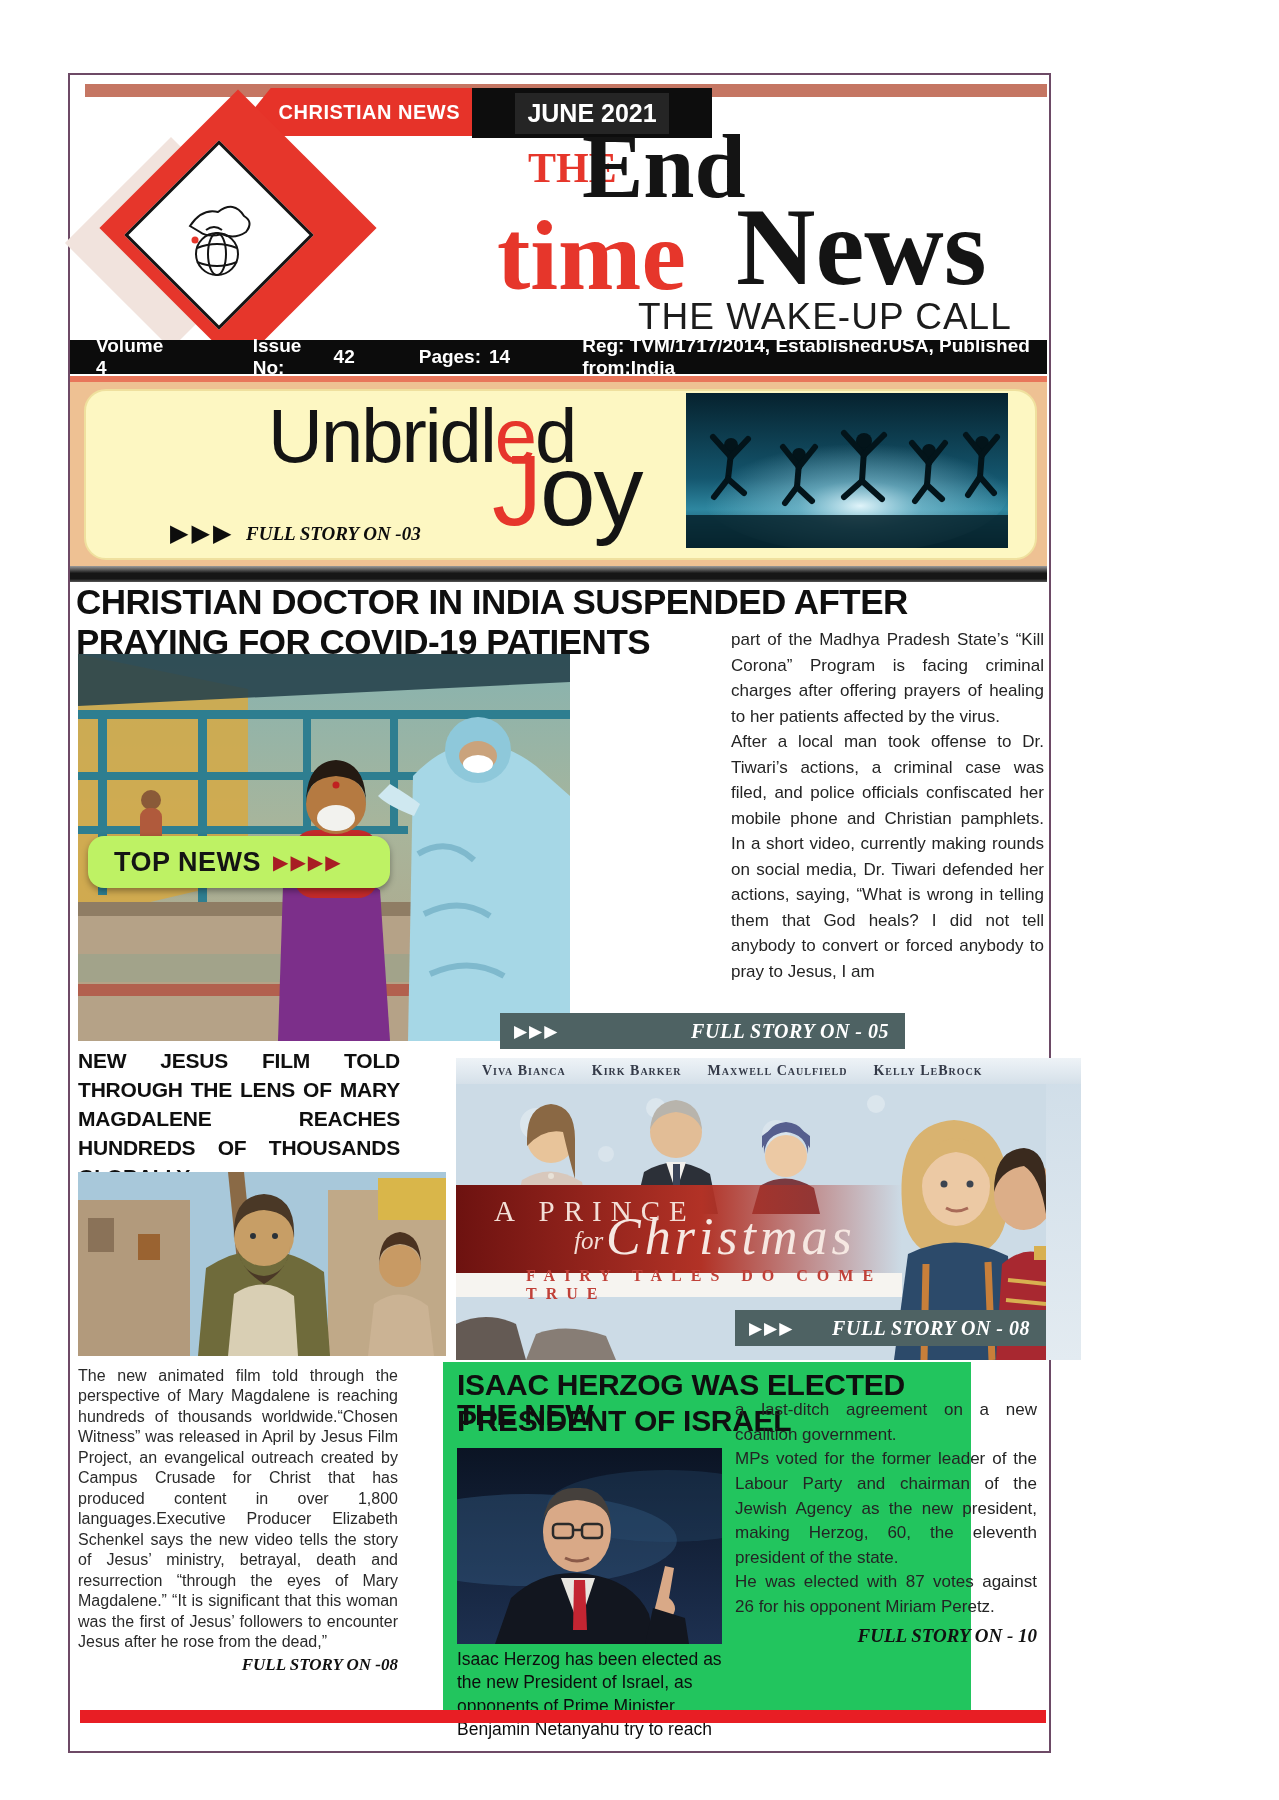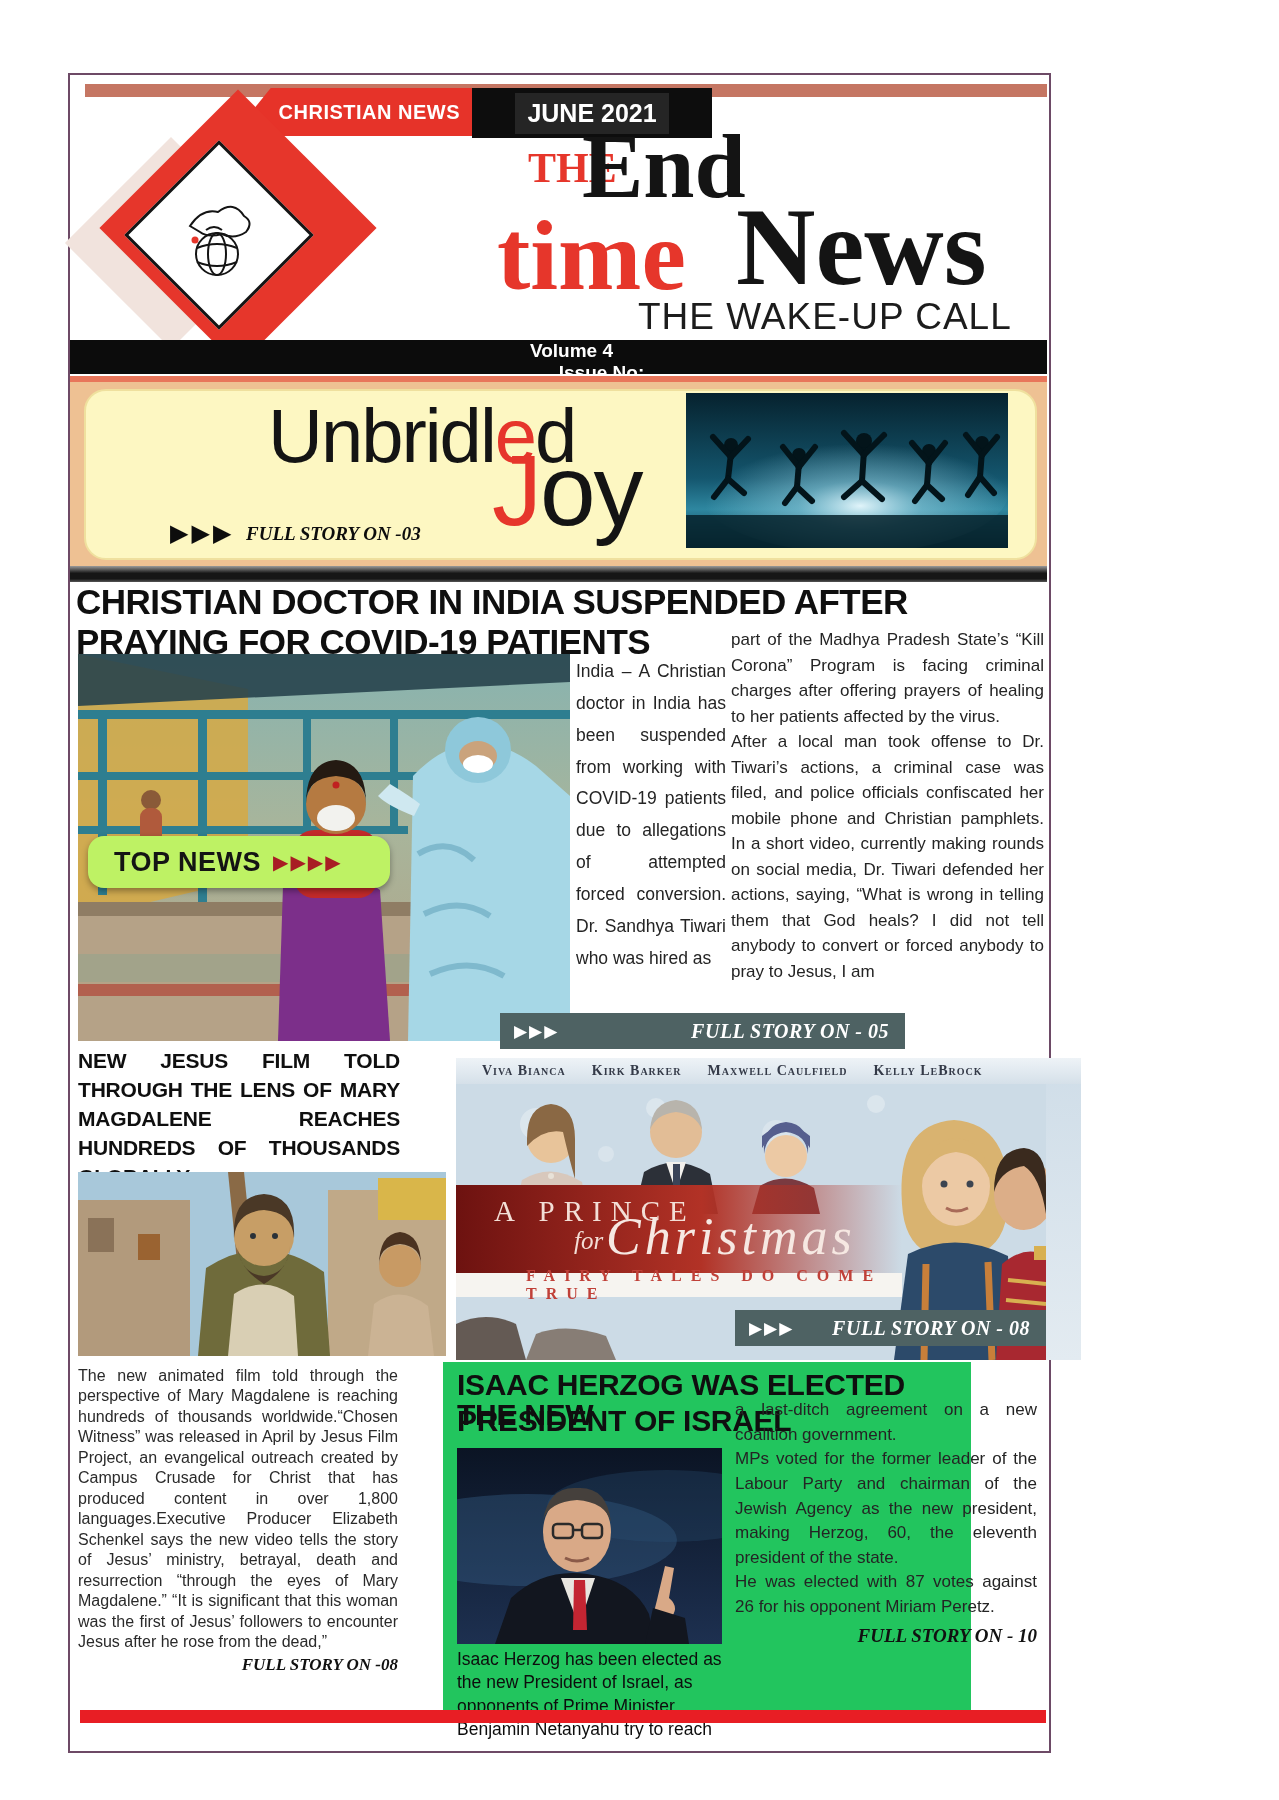--- a/index.html
+++ b/index.html
@@ -19,21 +19,21 @@
   .dia{position:absolute;}
   .dia-pale{left:96px;top:168px;width:150px;height:150px;background:#f1e3dd;transform:rotate(45deg);}
   .dia-red{left:140px;top:130px;width:196px;height:196px;background:#e6362b;transform:rotate(45deg);}
   .dia-white{left:152px;top:168px;width:128px;height:128px;background:#fff;border:3px solid #141414;transform:rotate(45deg);}
   .logo-the{left:528px;top:147px;font-family:"Liberation Serif",serif;font-weight:bold;font-size:42px;color:#e6362b;line-height:1;}
   .logo-end{left:582px;top:120px;font-family:"Liberation Serif",serif;font-weight:bold;font-size:92px;color:#141414;line-height:1;}
   .logo-time{left:497px;top:206px;font-family:"Liberation Serif",serif;font-weight:bold;font-size:100px;color:#e6362b;line-height:1;}
   .logo-news{left:736px;top:192px;font-family:"Liberation Serif",serif;font-weight:bold;font-size:110px;color:#141414;line-height:1;}
   .logo-tagline{left:638px;top:298px;font-size:37px;color:#1c1c1c;letter-spacing:1px;line-height:1;}
   
-  .infobar{left:70px;top:340px;width:977px;height:34px;background:#0c0c0c;display:flex;align-items:center;color:#fff;font-weight:bold;font-size:19px;flex-direction:column;}
+  .infobar{left:70px;top:340px;width:977px;height:34px;background:#0c0c0c;display:flex;align-items:center;color:#fff;font-weight:bold;font-size:19px;}
   .infobar .iv{margin-left:26px;}
   .infobar .i2{margin-left:86px;}
   .infobar .i3{margin-left:64px;}
   .infobar .i4{margin-left:72px;}
   .num{margin-left:8px;}
   .salmonline{left:70px;top:376px;width:977px;height:6px;background:#e8765b;}
   
   .feature-outer{left:70px;top:382px;width:977px;height:184px;background:#eec193;}
   .feature-inner{left:84px;top:389px;width:949px;height:167px;background:#fdf7c2;border:2px solid #efe09e;border-radius:22px;}
   .unbridled{left:268px;top:398px;font-size:76px;font-weight:300;color:#141414;letter-spacing:-2px;line-height:1;z-index:5;}
@@ -233,21 +233,20 @@
     <ellipse cx="400" cy="102" rx="19" ry="15" fill="#caa37c"></ellipse>
     <ellipse cx="400" cy="110" rx="15" ry="9" fill="#ffffff"></ellipse>
     <path d="M336 162 Q310 152 300 142 L312 130 Q332 142 342 150 Z" fill="#cfe8f0"></path>
   </svg>
 
   <div class="abs topnews">
     <span class="tn">TOP NEWS</span>
     <span class="tna">▶▶▶▶</span>
   </div>
 
-  <div class="abs leadcol1">India – A Christian doctor in India has been suspended from working with COVID-19 patients due to allegations of attempted forced conversion. Dr. Sandhya Tiwari who was hired as</div>
   <div class="abs leadcol2">
     <p>part of the Madhya Pradesh State’s “Kill Corona” Program is facing criminal charges after offering prayers of healing to her patients affected by the virus.</p>
     <p>After a local man took offense to Dr. Tiwari’s actions, a criminal case was filed, and police officials confiscated her mobile phone and Christian pamphlets. In a short video, currently making rounds on social media, Dr. Tiwari defended her actions, saying, “What is wrong in telling them that God heals? I did not tell anybody to convert or forced anybody to pray to Jesus, I am</p>
   </div>
 
   <div class="abs fsbanner fs05">
     <span class="ar">▶▶▶</span>
     <span class="tx">FULL STORY ON - 05</span>
   </div>
 

